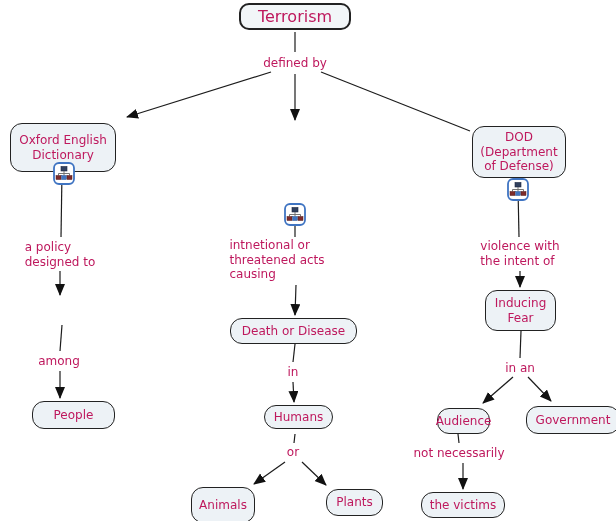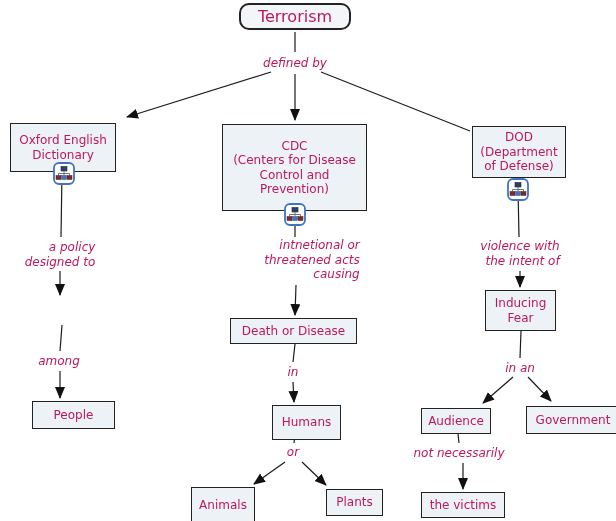--- a/index.html
+++ b/index.html
@@ -6,33 +6,33 @@
   .stage {
     position:relative; width:616px; height:521px; overflow:hidden;
     background:#ffffff;
     font-family:"DejaVu Sans","Liberation Sans",sans-serif;
     color:#be185d;
     margin-left:8px;
   }
   svg.edges { position:absolute; left:0; top:0; }
   .concept {
     position:absolute; box-sizing:border-box;
-    background:#edf2f6; border:1px solid #222; border-radius:0;
+    background:#edf2f6; border:1px solid #222; border-radius:12px;
     display:flex; align-items:center; justify-content:center;
     text-align:center; white-space:pre-line;
     font-size:12px; line-height:14.5px; padding:2px 4px;
   }
   .concept.root {
     border-width:2px; border-radius:10px;
     font-size:16px; line-height:19px; background:#f2f6f8;
   }
   .phrase {
     position:absolute; transform:translateX(-50%);
-    text-align:right; white-space:pre-line;
-    font-size:12px; line-height:14.5px;font-style:italic;
+    text-align:left; white-space:pre-line;
+    font-size:12px; line-height:14.5px;
   }
   .res-icon { position:absolute; width:22px; height:23px; }
 </style>
 </head>
 <body>
 
 <div class="stage">
 
   <svg class="edges" width="616" height="521">
     <defs>
@@ -64,57 +64,53 @@
       <line x1="450" y1="434" x2="451" y2="443"></line>
       <line x1="455" y1="463" x2="455" y2="489" marker-end="url(#arr)"></line>
     </g>
   </svg>
 
   <div class="concept root" style="left:231px;top:3px;width:112px;height:27px">Terrorism</div>
 
   <div class="concept" style="left:2px;top:123px;width:106px;height:49px">Oxford English
 Dictionary</div>
 
-  <div class="concept" style="left:214px;top:124px;width:145px;height:87px">CDC
-(Centers for Disease
-Control and
-Prevention)</div>
 
   <div class="concept" style="left:464px;top:126px;width:94px;height:52px">DOD
 (Department
 of Defense)</div>
 
 
   <div class="concept" style="left:24px;top:401px;width:83px;height:28px">People</div>
 
   <div class="concept" style="left:222px;top:318px;width:127px;height:26px">Death or Disease</div>
 
-  <div class="concept" style="left:264px;top:405px;width:69px;height:35px">Humans</div>
+  <div class="concept" style="left:256px;top:405px;width:69px;height:24px">Humans</div>
 
   <div class="concept" style="left:183px;top:487px;width:64px;height:36px">Animals</div>
 
   <div class="concept" style="left:318px;top:489px;width:57px;height:27px">Plants</div>
 
   <div class="concept" style="left:477px;top:290px;width:71px;height:41px">Inducing
 Fear</div>
 
-  <div class="concept" style="left:413px;top:408px;width:70px;height:26px">Audience</div>
+  <div class="concept" style="left:429px;top:408px;width:53px;height:26px">Audience</div>
 
   <div class="concept" style="left:518px;top:406px;width:94px;height:28px">Government</div>
 
   <div class="concept" style="left:413px;top:492px;width:84px;height:26px">the victims</div>
 
   <div class="phrase" style="left:287px;top:56px">defined by</div>
 
   <div class="phrase" style="left:52px;top:240px">a policy
 designed to</div>
 
   <div class="phrase" style="left:51px;top:354px">among</div>
 
-  <div class="phrase" style="left:304px;top:238px">intnetional or
+  <div class="phrase" style="left:269px;top:238px">intnetional or
 threatened acts
 causing</div>
 
   <div class="phrase" style="left:285px;top:365px">in</div>
 
   <div class="phrase" style="left:285px;top:445px">or</div>
 
   <div class="phrase" style="left:512px;top:239px">violence with
 the intent of</div>
 

